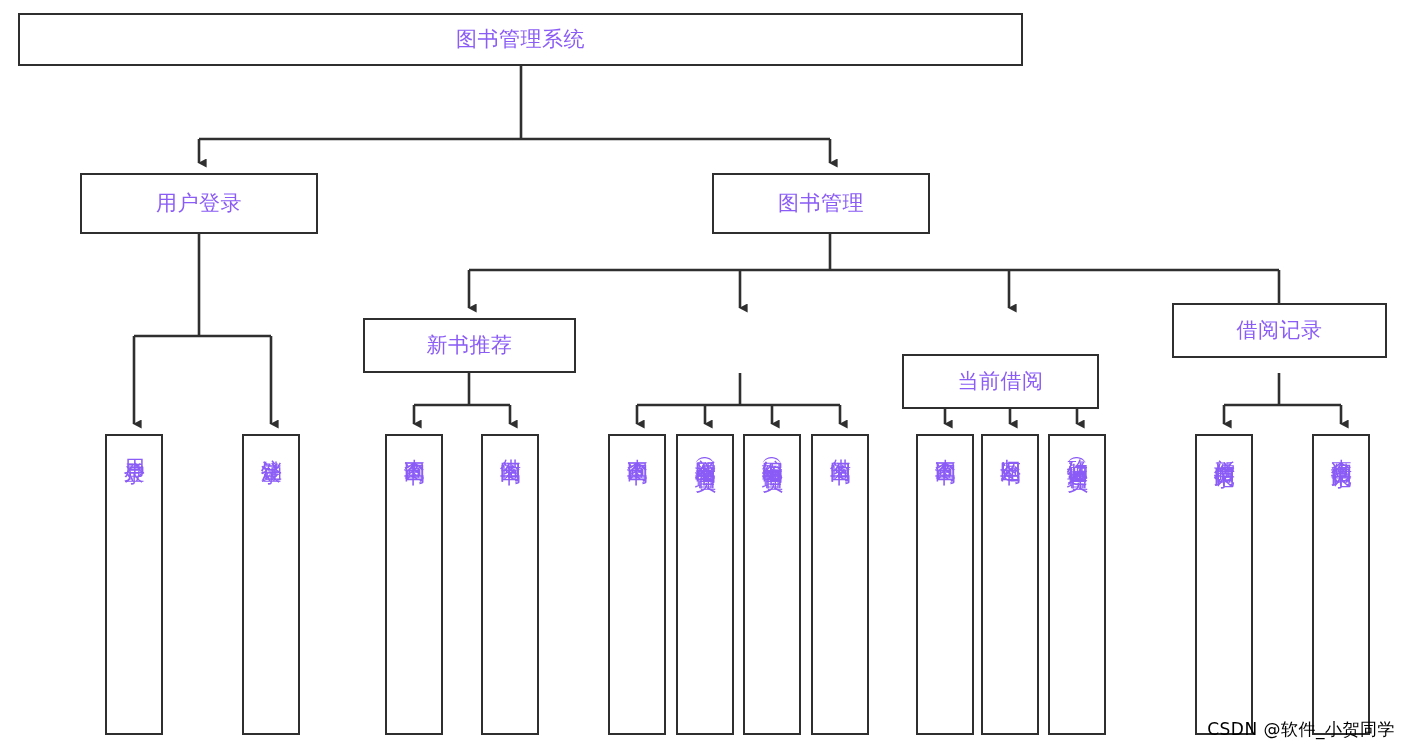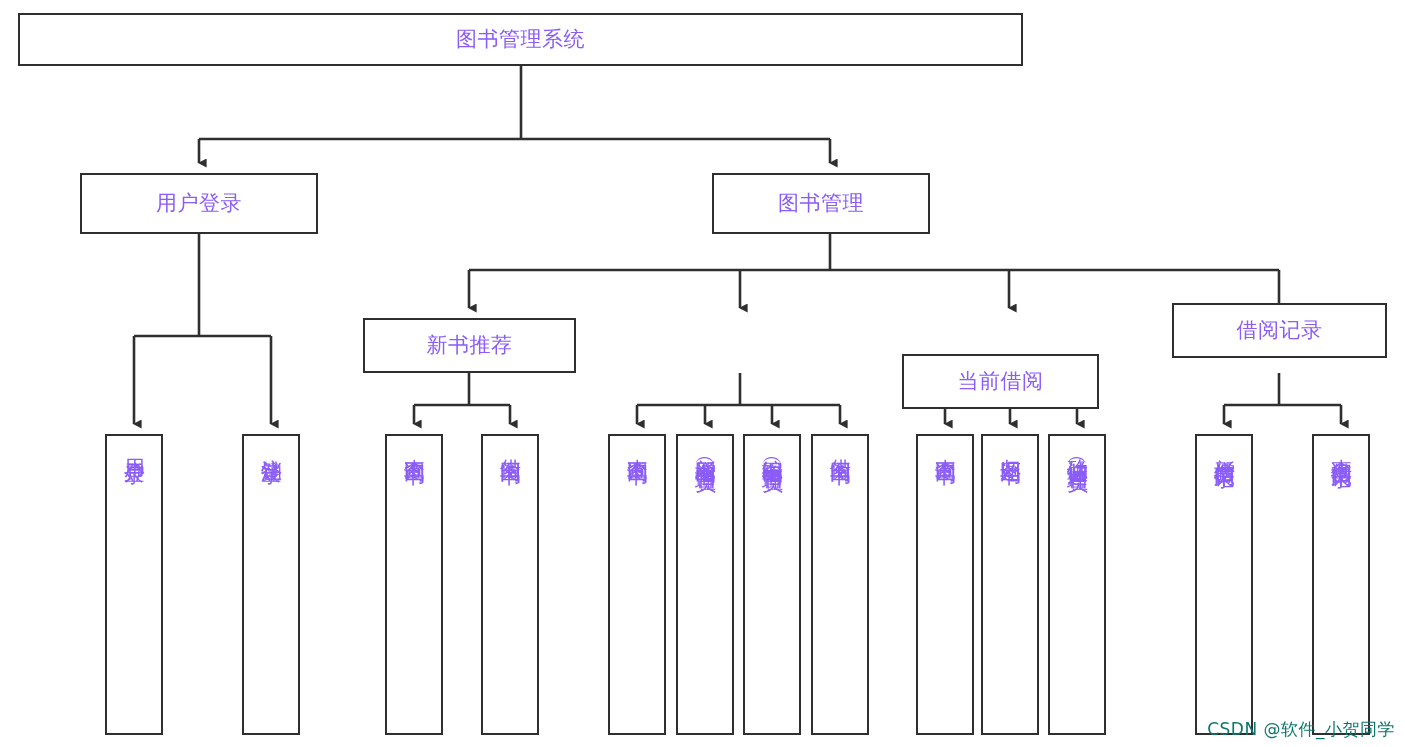--- a/index.html
+++ b/index.html
@@ -57,21 +57,21 @@
     font-size: 21px;
     line-height: 1.1;
     letter-spacing: 2px;
     white-space: nowrap;
   }
   #watermark {
     position: absolute;
     right: 10px;
     bottom: 6px;
     font-size: 17px;
-    color: #0f766e;
+    color: #000000;
     letter-spacing: 0.5px;
     white-space: nowrap;
     user-select: none;
   }
 </style>
 </head>
 <body>
 
 <div id="canvas">
 

